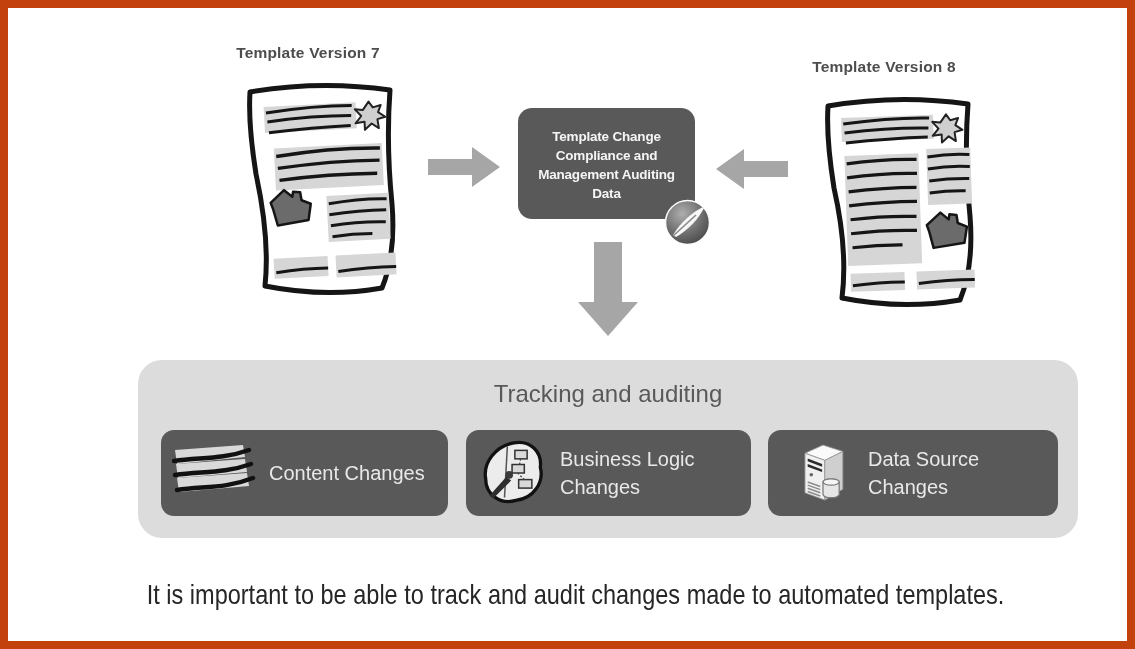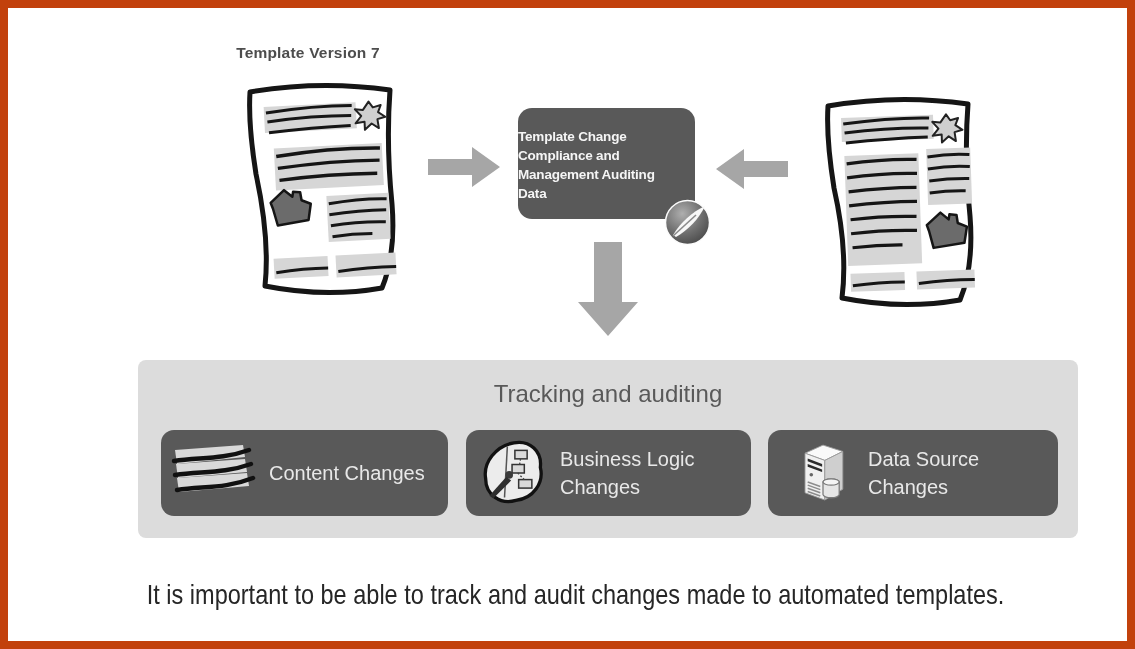--- a/index.html
+++ b/index.html
@@ -8,29 +8,29 @@
     border:8px solid #c2410c;background:#ffffff;overflow:hidden;
     font-family:"Liberation Sans", sans-serif;
   }
   .abs{position:absolute;}
   .tmpl-label{
     width:200px;text-align:center;font-size:15.5px;font-weight:bold;color:#4d4d4d;
     letter-spacing:.2px;
   }
   .center-box{
     left:510px;top:100px;width:177px;height:111px;background:#595959;border-radius:14px;
-    display:flex;flex-direction:column;justify-content:center;align-items:flex-start;
+    display:flex;flex-direction:column;justify-content:center;align-items:center;
     padding-top:2px;box-sizing:border-box;
   }
   .center-box .line{
     color:#f5f5f5;font-weight:bold;font-size:13.5px;line-height:19px;text-align:center;
     letter-spacing:-0.2px;white-space:nowrap;
   }
   .panel{
-    left:130px;top:352px;width:940px;height:178px;background:#dcdcdc;border-radius:8px;
+    left:130px;top:352px;width:940px;height:178px;background:#dcdcdc;border-radius:24px;
   }
   .panel-title{
     position:absolute;left:0;top:20px;width:100%;text-align:center;
     font-size:24px;color:#595959;
   }
   .tile{
     position:absolute;top:70px;height:86px;background:#595959;border-radius:13px;
     display:flex;align-items:center;box-sizing:border-box;
   }
   .tile-label{
@@ -106,20 +106,21 @@
       <path d="M9,37 L32,16" stroke="#8a8a8a" stroke-width="1.6" fill="none"></path>
     </svg>
   </div>
 
   <div class="abs" style="left:708px;top:139px;">
     <svg width="72" height="44" viewBox="0 0 72 44">
       <polygon points="72,14 28,14 28,2 0,22 28,42 28,30 72,30" fill="#a6a6a6"></polygon>
     </svg>
   </div>
 
+  <div class="abs tmpl-label" style="left:776px;top:50px;">Template Version 8</div>
 
   <div class="abs" style="left:798px;top:82px;">
     <svg width="185" height="225" viewBox="0 0 185 225">
       <path d="M22,16 Q92,4 162,14 Q158,66 164,126 Q168,176 154,210 Q96,220 36,208 Q42,160 28,98 Q20,48 22,16 Z" fill="#ffffff" stroke="#151515" stroke-width="5" stroke-linejoin="round"></path>
       <g transform="rotate(-2 95 112)">
         <rect x="38" y="26" width="92" height="24" fill="#d6d6d6"></rect>
         <path d="M40,32 q48,-5 86,-3" stroke="#151515" stroke-width="3" fill="none"></path>
         <path d="M41,41 q46,-4 84,-2" stroke="#151515" stroke-width="3" fill="none"></path>
         <path d="M42,51 q44,-3 82,-3" stroke="#151515" stroke-width="3" fill="none"></path>
         <path d="M143,26 l4,6 8,-2 -3,7 7,5 -8,2 1,9 -7,-5 -7,6 0,-8 -9,1 6,-7 -6,-7 8,1 Z" fill="#cfcfcf" stroke="#222" stroke-width="2" stroke-linejoin="round"></path>

